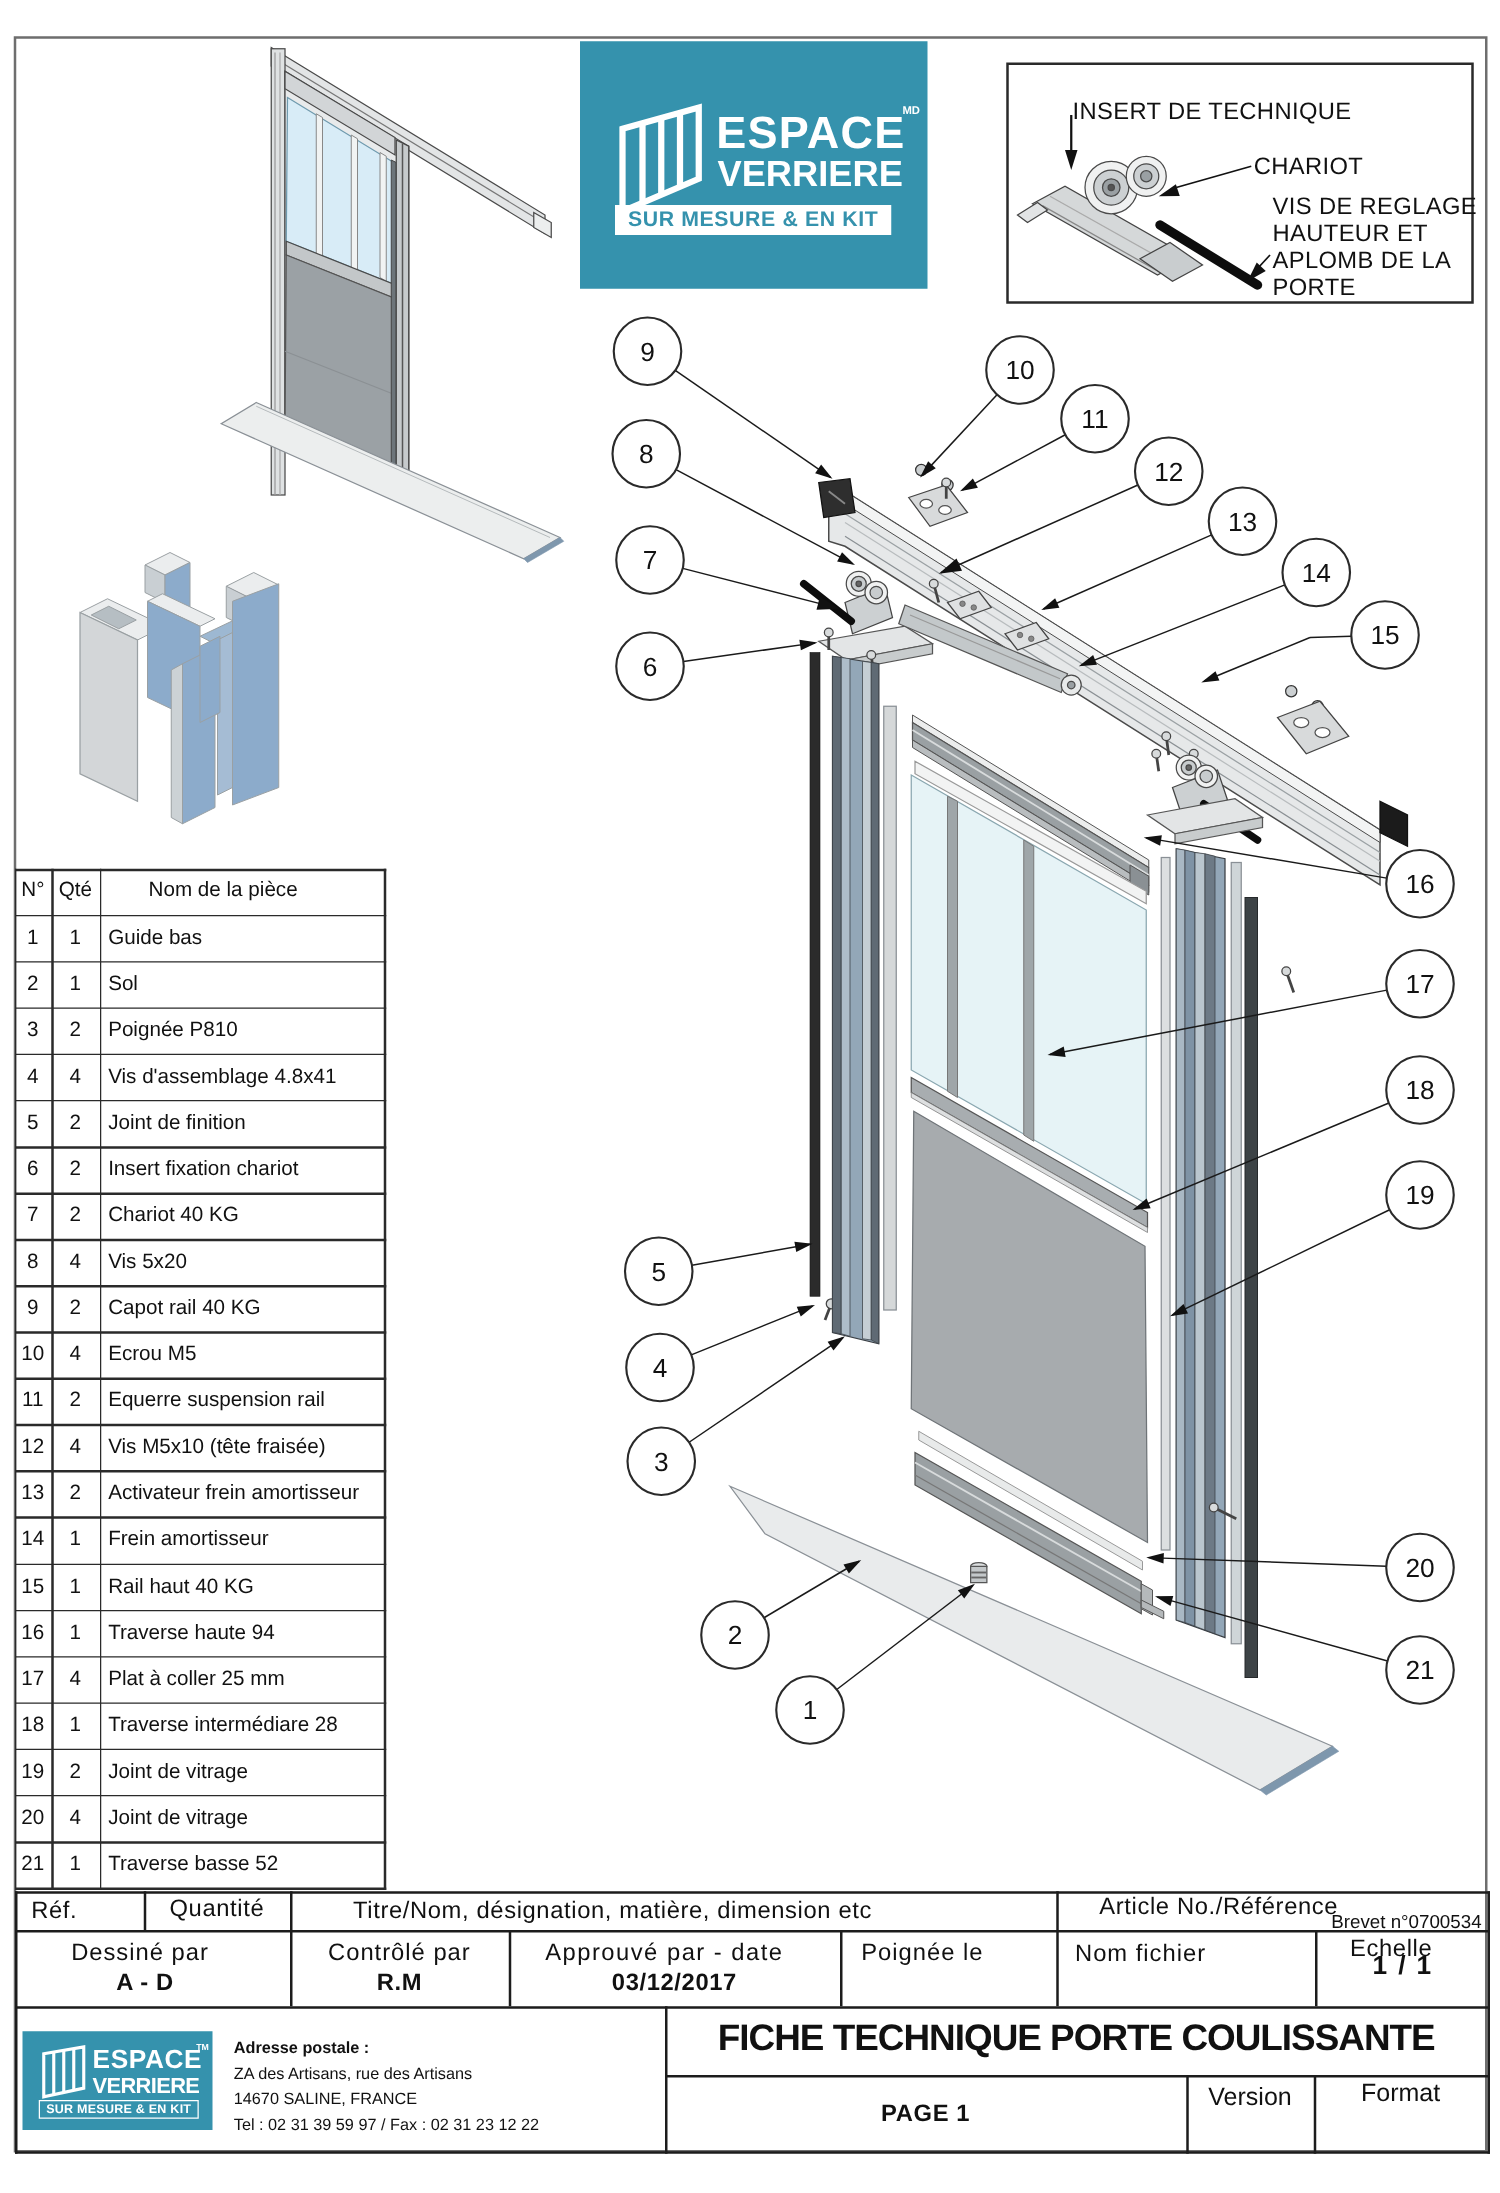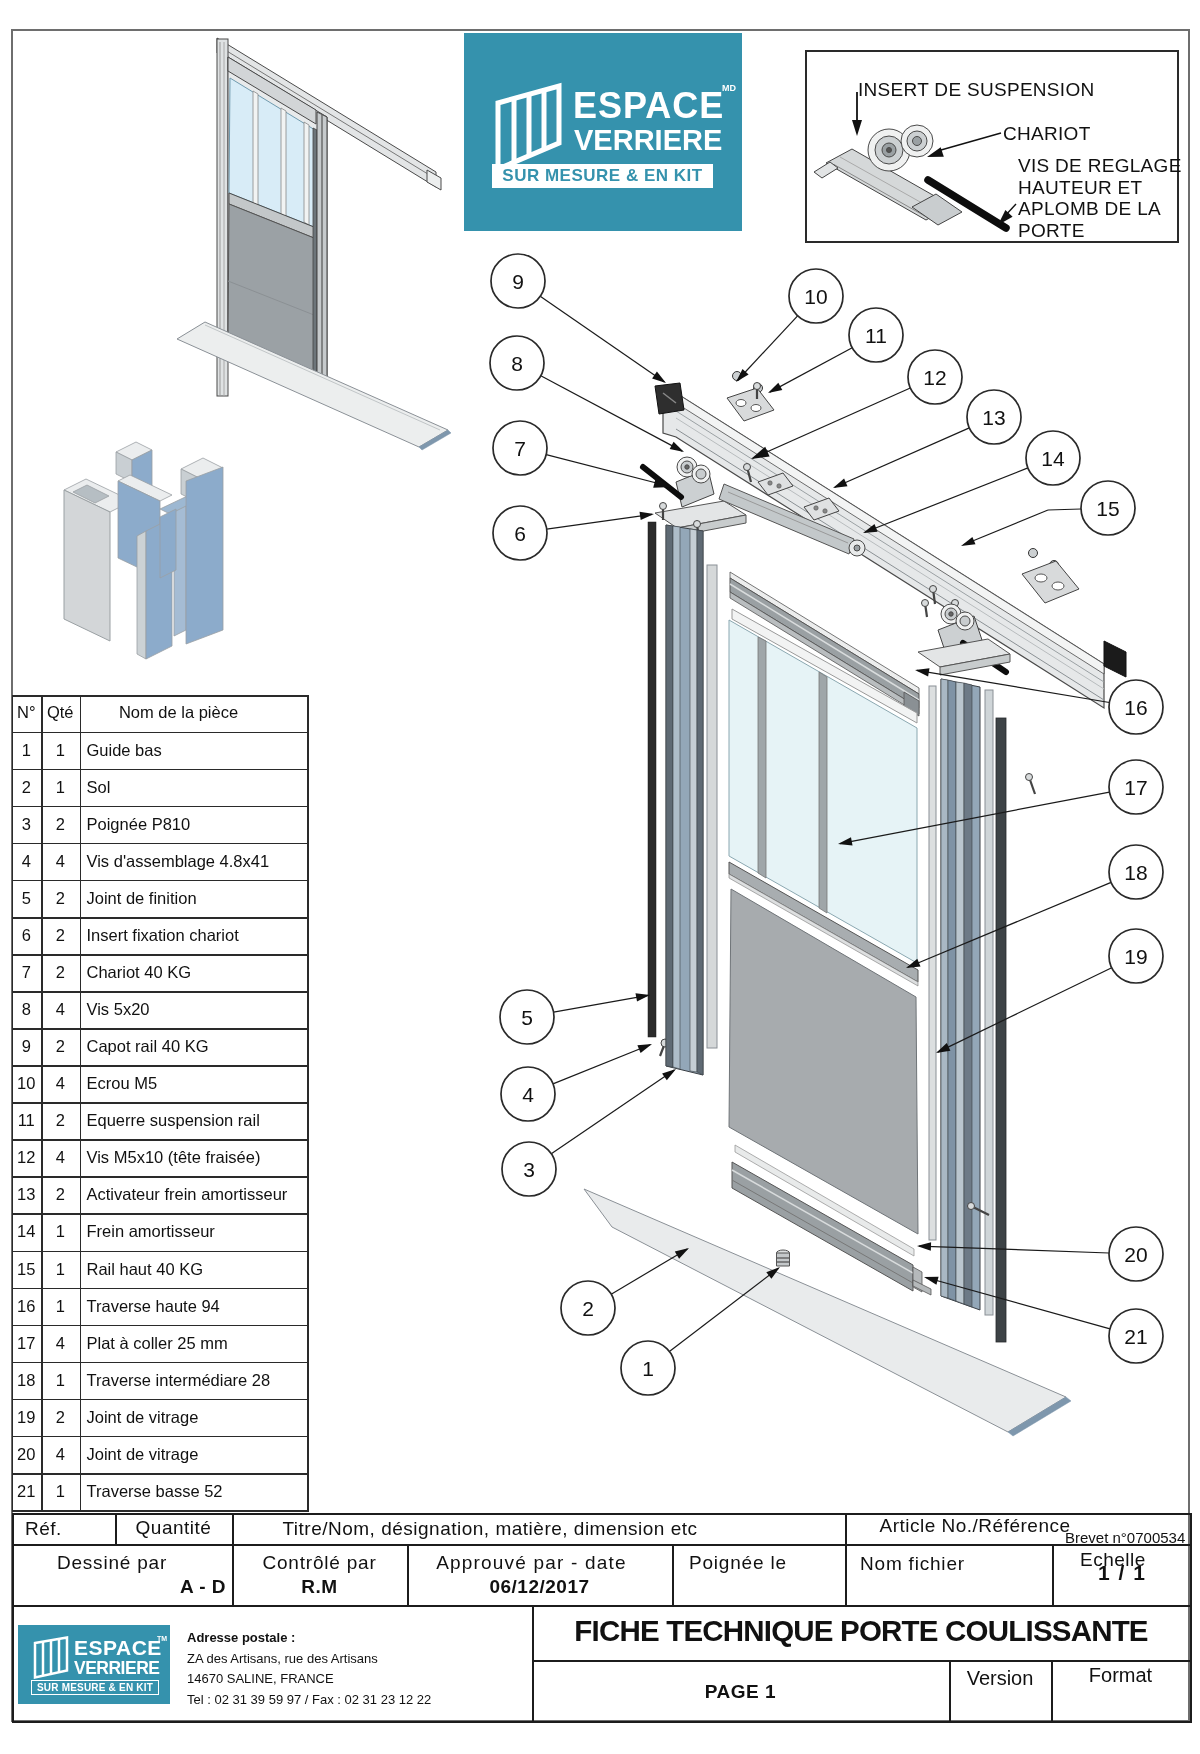--- a/index.html
+++ b/index.html
@@ -414,21 +414,21 @@
   <div class="abs" style="left:109px;top:52px;font-size:36px;font-weight:bold;color:#fff;letter-spacing:1px;">ESPACE</div>
   <div class="abs" style="left:258px;top:50px;font-size:9px;font-weight:bold;color:#fff;">MD</div>
 
   <div class="abs" style="left:110px;top:91px;font-size:29px;font-weight:bold;color:#fff;letter-spacing:0px;">VERRIERE</div>
 
   <div class="abs" style="left:28px;top:131px;width:221px;height:24px;background:#fff;text-align:center;font-size:17px;font-weight:bold;color:#3592ad;letter-spacing:0.5px;line-height:24px;white-space:nowrap;">SUR MESURE &amp; EN KIT</div>
 </div>
 
 <div class="abs" style="left:805px;top:50px;width:374px;height:193px;border:2px solid #2a2a2a;box-sizing:border-box;"></div>
 
-<div class="abs" style="left:858px;top:79px;font-size:19px;letter-spacing:0.3px;">INSERT DE SUSPENSION</div>
+<div class="abs" style="left:858px;top:79px;font-size:19px;letter-spacing:0.3px;">INSERT DE TECHNIQUE</div>
 
 <div class="abs" style="left:1003px;top:123px;font-size:19px;letter-spacing:0.3px;">CHARIOT</div>
 
 <div class="abs" style="left:1018px;top:155px;font-size:19px;line-height:21.7px;letter-spacing:0.3px;">VIS DE REGLAGE<br>HAUTEUR ET<br>APLOMB DE LA<br>PORTE</div>
 
 <div class="thl" style="left:11.5px;top:695.0px;width:297.2px;"></div>
 <div class="thl" style="left:11.5px;top:731.5px;width:297.2px;"></div>
 <div class="thl" style="left:11.5px;top:768.6px;width:297.2px;"></div>
 <div class="thl" style="left:11.5px;top:805.6px;width:297.2px;"></div>
 <div class="thl" style="left:11.5px;top:842.7px;width:297.2px;"></div>
@@ -536,25 +536,25 @@
 <div class="vl" style="left:1052px;top:1544px;height:61px;"></div>
 <div class="vl" style="left:532px;top:1605px;height:118px;"></div>
 <div class="vl" style="left:949px;top:1660px;height:63px;"></div>
 <div class="vl" style="left:1051px;top:1660px;height:63px;"></div>
 <div class="abs" style="left:25px;top:1518px;font-size:19px;letter-spacing:0.5px;">Réf.</div>
 <div class="abs ctr" style="left:115px;top:1517px;width:117px;font-size:19px;letter-spacing:0.5px;">Quantité</div>
 <div class="abs ctr" style="left:260px;top:1518px;width:460px;font-size:19px;letter-spacing:0.5px;">Titre/Nom, désignation, matière, dimension etc</div>
 <div class="abs ctr" style="left:845px;top:1515px;width:260px;font-size:19px;letter-spacing:0.5px;">Article No./Référence</div>
 <div class="abs" style="left:1065px;top:1529px;font-size:15px;white-space:nowrap;">Brevet n°0700534</div>
 <div class="abs ctr" style="left:2px;top:1552px;width:220px;font-size:19px;letter-spacing:0.8px;">Dessiné par</div>
-<div class="abs ctr" style="left:6px;top:1576px;width:220px;font-size:19px;font-weight:bold;letter-spacing:0.5px;text-align:right;">A - D</div>
+<div class="abs ctr" style="left:6px;top:1576px;width:220px;font-size:19px;font-weight:bold;letter-spacing:0.5px;">A - D</div>
 <div class="abs ctr" style="left:232px;top:1552px;width:175px;font-size:19px;letter-spacing:0.8px;">Contrôlé par</div>
 <div class="abs ctr" style="left:232px;top:1576px;width:175px;font-size:19px;font-weight:bold;letter-spacing:0.5px;">R.M</div>
 <div class="abs ctr" style="left:399px;top:1552px;width:265px;font-size:19px;letter-spacing:1.2px;">Approuvé par - date</div>
-<div class="abs ctr" style="left:407px;top:1576px;width:265px;font-size:19px;font-weight:bold;letter-spacing:0.5px;">06/12/2017</div>
+<div class="abs ctr" style="left:407px;top:1576px;width:265px;font-size:19px;font-weight:bold;letter-spacing:0.5px;">03/12/2017</div>
 <div class="abs" style="left:689px;top:1552px;font-size:19px;letter-spacing:0.8px;">Poignée le</div>
 <div class="abs" style="left:860px;top:1553px;font-size:19px;letter-spacing:0.8px;">Nom fichier</div>
 <div class="abs" style="left:1080px;top:1549px;font-size:19px;letter-spacing:0.5px;">Echelle</div>
 <div class="abs" style="left:1098px;top:1561px;font-size:21px;font-weight:bold;letter-spacing:1.5px;">1 / 1</div>
 <div class="abs ctr" style="left:532px;top:1614px;width:658px;font-size:29.5px;font-weight:bold;letter-spacing:-0.8px;white-space:nowrap;">FICHE TECHNIQUE PORTE COULISSANTE</div>
 <div class="abs ctr" style="left:532px;top:1681px;width:417px;font-size:19px;font-weight:bold;letter-spacing:0.5px;">PAGE 1</div>
 <div class="abs ctr" style="left:949px;top:1667px;width:102px;font-size:20px;">Version</div>
 <div class="abs ctr" style="left:1051px;top:1664px;width:139px;font-size:20px;">Format</div>
 
 <div class="abs" style="left:18px;top:1625px;width:152px;height:79px;background:#3592ad;">

